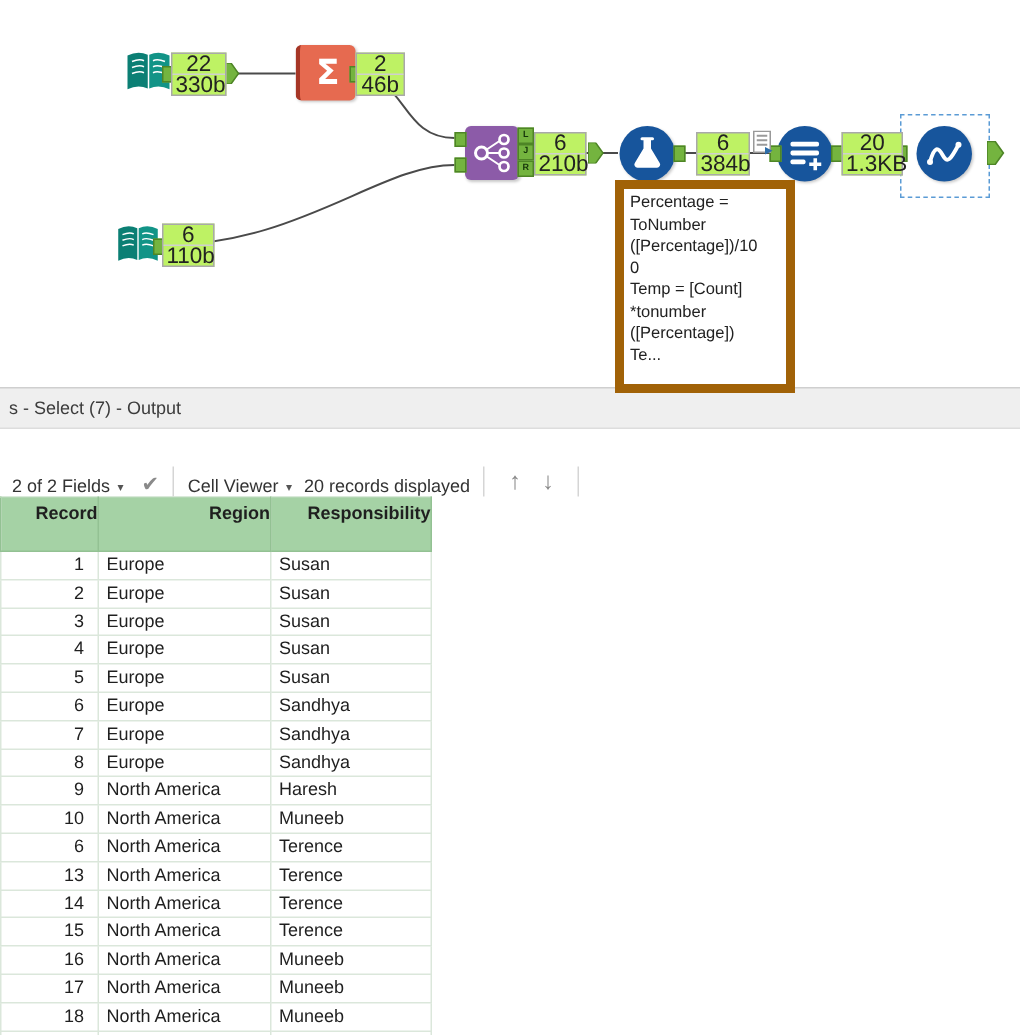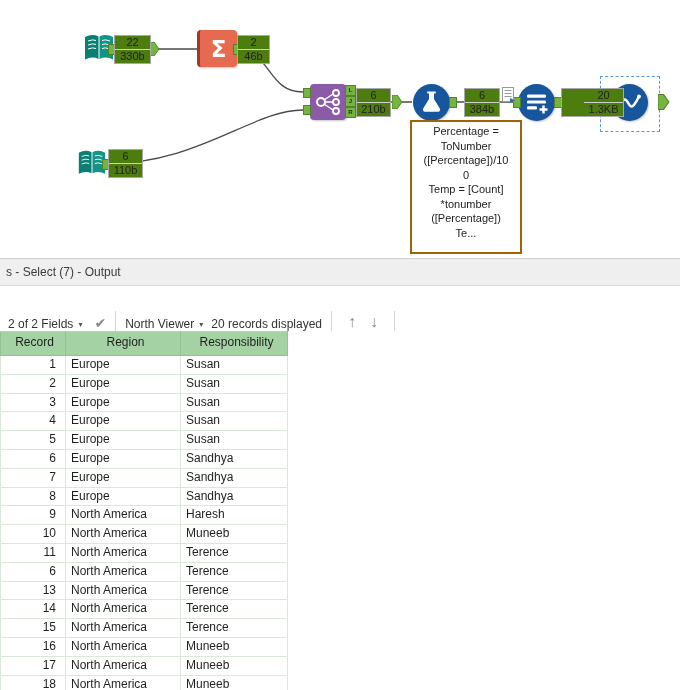--- a/index.html
+++ b/index.html
@@ -8,45 +8,45 @@
 
   
   #canvas{position:absolute;left:0;top:0;width:680px;height:258px;background:#fff;}
   #wires{position:absolute;left:0;top:0;width:680px;height:258px;}
   .tool{position:absolute;border-radius:4px;box-shadow:1px 1px 2px rgba(0,0,0,.22);}
   .sq{width:37px;height:37px;display:flex;align-items:center;justify-content:center;}
   .circ{width:37px;height:37px;border-radius:50%;display:flex;align-items:center;justify-content:center;background:var(--blue);}
   .tool-input{box-shadow:none;}
   .summarize{background:var(--orange);border-left:3px solid #a63626;color:#fff;font-size:23px;font-weight:bold;font-family:"DejaVu Sans",sans-serif;}
   .join{background:var(--purple);}
-  .ann{position:absolute;background:#4d7c0f;border:1px solid #a9a9a9;font-size:11px;line-height:13px;text-align:center;color:#222;z-index:3;}
+  .ann{position:absolute;background:#bef264;border:1px solid #a9a9a9;font-size:15px;line-height:13px;text-align:center;color:#222;z-index:3;}
   .ann .top{border-bottom:1px solid #cfcfcf;padding:0 2px;}
   .ann .bot{padding:0 2px;}
   .anchor{position:absolute;background:var(--green);border:1px solid #4e8526;z-index:2;}
   .arrow{position:absolute;z-index:2;}
   .jletter{position:absolute;width:9px;height:9px;background:var(--green);border:1px solid #4e8526;z-index:4;
            font-size:6px;line-height:9px;text-align:center;color:#15350a;font-weight:bold;}
-  .tooltip{position:absolute;left:410px;top:120px;width:100px;height:126px;background:#fff;border:2px solid #a16207;
-           font-size:11px;line-height:14.5px;color:#222;padding:2px 4px;white-space:pre-line;overflow:hidden;z-index:5;text-align:center;}
+  .tooltip{position:absolute;left:410px;top:120px;width:100px;height:126px;background:#fff;border:6px solid #a16207;
+           font-size:11px;line-height:14.5px;color:#222;padding:2px 4px;white-space:pre-line;overflow:hidden;z-index:5;}
   .selbox{position:absolute;left:600px;top:76px;width:58px;height:54px;border:1px dashed #5b9bd5;z-index:1;}
   .connicon{position:absolute;left:502px;top:87px;z-index:3;}
 
   
   #panel{position:absolute;left:0;top:258px;width:680px;height:432px;background:#fff;}
   .panel-header{height:26px;background:#efefef;border-top:1px solid #cfcfcf;border-bottom:1px solid #ddd;
                 font-size:12px;color:#3c3c3c;line-height:26px;padding-left:6px;}
   .toolbar{height:45px;display:flex;align-items:flex-end;font-size:12px;color:#333;background:#fff;}
   .tb-item{display:flex;align-items:center;margin-left:8px;cursor:default;}
   .caret{font-size:8px;color:#555;margin-left:5px;}
   .tb-sep{width:1px;height:20px;background:#d5d5d5;margin:0 9px;}
   .tb-check{color:#8a8a8a;font-size:14px;margin-left:12px;}
   .tb-arrow{color:#8a8a8a;font-size:16px;margin:0 7px;}
   table.results{border-collapse:collapse;table-layout:fixed;width:287px;font-size:12px;color:#1f1f1f;}
-  table.results th{background:var(--gridheader);font-weight:normal;text-align:center;height:19px;
-                   border:1px solid #93c193;border-top:1px solid #b3d6b3;padding:0 0 4px 5px;}
+  table.results th{background:var(--gridheader);font-weight:bold;text-align:right;height:19px;
+                   border:1px solid #93c193;border-top:1px solid #b3d6b3;padding:0 0 16px 5px;}
   table.results td{height:17.8px;line-height:17.8px;border:1px solid #dbe7db;padding:0 0 0 5px;background:#fff;
                    overflow:hidden;white-space:nowrap;}
   table.results td.num{text-align:right;padding:0 9px 0 0;}
   table.results th.num-h{padding-left:3px;}
 </style>
 </head>
 <body>
 
 <div id="app">
 
@@ -158,21 +158,21 @@
       <svg width="37" height="37" viewBox="0 0 37 37">
         <rect x="9" y="10.5" width="19" height="3.2" rx="1.2" fill="#fff"></rect>
         <rect x="9" y="16.4" width="19" height="3.2" rx="1.2" fill="#fff"></rect>
         <rect x="9" y="22.3" width="10" height="3.2" rx="1.2" fill="#fff"></rect>
         <path d="M25.5 21.5 v8 M21.5 25.5 h8" stroke="#fff" stroke-width="2.4"></path>
       </svg>
     </div>
     <div class="anchor" style="left:513px;top:97px;width:6px;height:9px;"></div>
     <div class="anchor" style="left:554px;top:97px;width:6px;height:9px;"></div>
 
-    <div class="ann" style="left:561px;top:88px;width:39px;padding-left:22px;">
+    <div class="ann" style="left:561px;top:88px;width:39px;">
       <div class="top">20</div>
       <div class="bot">1.3KB</div>
     </div>
 
     <div class="selbox"></div>
     <div class="tool circ" style="left:611px;top:84px;z-index:2;">
       <svg width="37" height="37" viewBox="0 0 37 37">
         <path d="M9 24 C12 13 14.5 14 17.5 19.5 C20.5 25 22.5 23 28 12.5" stroke="#fff" stroke-width="2.6" fill="none"></path>
         <circle cx="9" cy="24" r="2" fill="#fff"></circle>
           <circle cx="28" cy="12.5" r="2" fill="#fff"></circle>
@@ -199,21 +199,21 @@
     <div class="panel-header">s - Select (7) - Output</div>
 
     <div class="toolbar">
       <div class="tb-item">
         <span>2 of 2 Fields</span>
         <span class="caret">▾</span>
       </div>
       <span class="tb-check">✔</span>
       <div class="tb-sep"></div>
       <div class="tb-item" style="margin-left:0;">
-        <span>North Viewer</span>
+        <span>Cell Viewer</span>
         <span class="caret">▾</span>
       </div>
       <div class="tb-item">20 records displayed</div>
       <div class="tb-sep"></div>
       <span class="tb-arrow">↑</span>
       <span class="tb-arrow">↓</span>
       <div class="tb-sep"></div>
     </div>
 
     <table class="results">
@@ -274,25 +274,20 @@
             <td class="num">9</td>
             <td>North America</td>
             <td>Haresh</td>
           </tr>
           <tr>
             <td class="num">10</td>
             <td>North America</td>
             <td>Muneeb</td>
           </tr>
           <tr>
-            <td class="num">11</td>
-            <td>North America</td>
-            <td>Terence</td>
-          </tr>
-          <tr>
             <td class="num">6</td>
             <td>North America</td>
             <td>Terence</td>
           </tr>
           <tr>
             <td class="num">13</td>
             <td>North America</td>
             <td>Terence</td>
           </tr>
           <tr>

